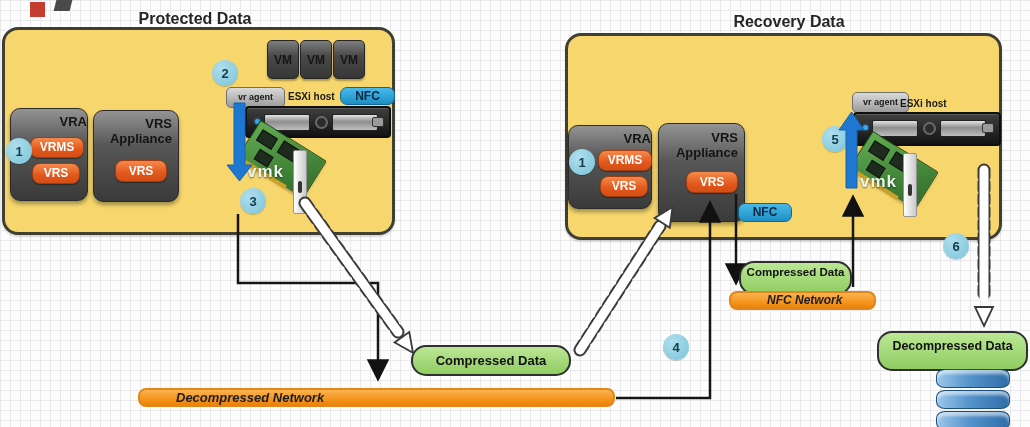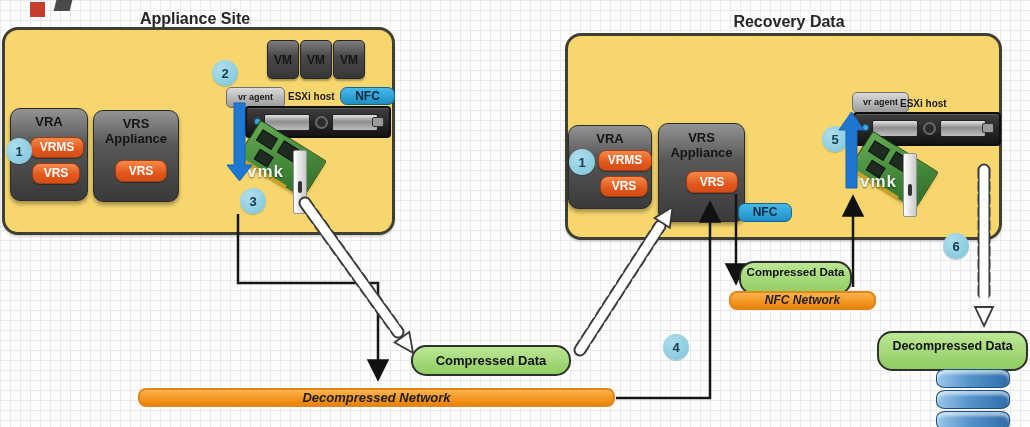--- a/index.html
+++ b/index.html
@@ -10,21 +10,21 @@
     background-image:
       linear-gradient(#e9e9ec 1px, transparent 1px),
       linear-gradient(90deg,#e9e9ec 1px, transparent 1px),
       linear-gradient(#dedee2 1px, transparent 1px),
       linear-gradient(90deg,#dedee2 1px, transparent 1px);
     background-size:10px 10px,10px 10px,50px 50px,50px 50px;
   }
   .sitetitle{position:absolute;width:210px;text-align:center;font-size:16px;font-weight:bold;color:#262626;}
   .site{position:absolute;background:#F7D76D;border:3px solid #3F3F33;border-radius:16px;box-sizing:border-box;box-shadow:0 2px 2px rgba(0,0,0,.15);}
   .gnode{position:absolute;background:linear-gradient(#939393,#575757 38%,#3A3A3A);border:1px solid #2B2B2B;border-radius:10px;box-shadow:0 3px 4px rgba(0,0,0,.35);}
-  .gtitle{padding-top:5px;text-align:center;font-weight:bold;font-size:13px;color:#141414;line-height:15px;}
+  .gtitle{padding-top:5px;text-align:right;font-weight:bold;font-size:13px;color:#141414;line-height:15px;}
   .pill{position:absolute;background:linear-gradient(#F58A4B,#E2571C 60%,#D54E15);border:1px solid #9E3D12;border-radius:8px;color:#fff;font-weight:bold;font-size:12px;text-align:center;box-shadow:0 1px 1px rgba(0,0,0,.4);}
   .vmbox{position:absolute;width:30px;height:37px;background:linear-gradient(#7e7e7e,#4a4a4a 40%,#363636);border:1px solid #262626;border-radius:5px;color:#161616;font-weight:bold;font-size:12px;display:flex;align-items:center;justify-content:center;box-shadow:0 2px 2px rgba(0,0,0,.3);}
   .badge{position:absolute;width:26px;height:26px;border-radius:50%;background:radial-gradient(circle at 35% 30%,#AEDEED,#7CC3D9);color:#14404E;font-weight:bold;font-size:13px;display:flex;align-items:center;justify-content:center;box-shadow:0 1px 1px rgba(0,0,0,.2);}
   .vragent{position:absolute;background:linear-gradient(#DADADA,#9A9A9A);border:1px solid #6F6F6F;border-radius:5px 5px 5px 5px;color:#1a1a1a;font-size:9px;font-weight:bold;text-align:center;}
   .esxilabel{position:absolute;font-size:10px;font-weight:bold;color:#1a1a1a;}
   .nfc{position:absolute;background:linear-gradient(#49B9EA,#1D8FC6);border:1px solid #13678F;border-radius:7px;color:#06293E;font-weight:bold;font-size:12px;text-align:center;}
   .rack{position:absolute;background:linear-gradient(#3f3f3f,#131313);border:2px solid #0e0e0e;border-radius:4px;box-shadow:inset 0 1px 0 #5a5a5a;}
   .rack .slot{position:absolute;top:6px;height:15px;width:44px;background:linear-gradient(#e3e3e3,#8e8e8e 45%,#bdbdbd);border:1px solid #222;border-radius:2px;}
   .rack .s1{left:17px}.rack .s2{left:85px}
   .rack .led{position:absolute;left:8px;top:11px;width:5px;height:5px;border-radius:50%;background:#39a8f2;box-shadow:0 0 3px #39a8f2;}
@@ -33,36 +33,36 @@
   .niccard{position:absolute;width:76px;height:42px;background:linear-gradient(135deg,#63AC53,#2E6B28);border:1px solid #1E4A1A;border-radius:2px;transform:rotate(32deg);box-shadow:0 2px 3px rgba(0,0,0,.3);}
   .niccard .chip{position:absolute;background:#1f2b1f;border:1px solid #0f180f;}
   .niccard .c1{left:6px;top:6px;width:16px;height:11px;}
   .niccard .c2{left:30px;top:4px;width:18px;height:12px;}
   .niccard .c3{left:14px;top:24px;width:14px;height:10px;}
   .niccard .pins{position:absolute;left:8px;bottom:-3px;width:48px;height:4px;background:#C9A227;}
   .bracket{position:absolute;width:12px;height:62px;background:linear-gradient(90deg,#ffffff,#c9c9c9);border:1px solid #949494;border-radius:2px;}
   .bracket .bslot{width:4px;height:12px;background:#333;border-radius:2px;margin:30px auto 0;}
   .vmktext{position:absolute;font-size:17px;font-weight:bold;color:#EDF5EC;text-shadow:0 1px 2px rgba(0,0,0,.55);letter-spacing:1px;}
   .greenbox{position:absolute;background:linear-gradient(#BCE795,#90CC62);border:2px solid #2F2F2F;border-radius:15px;color:#111;font-weight:bold;text-align:center;box-sizing:border-box;}
-  .netbar{position:absolute;background:linear-gradient(#FBB34F,#F39118 70%,#E8820C);border:2px solid #E0861A;border-radius:8px;color:#1d1d1d;font-weight:bold;font-style:italic;text-align:center;box-sizing:border-box;}
+  .netbar{position:absolute;background:linear-gradient(#FBB34F,#F39118 70%,#E8820C);border:2px solid #E0861A;border-radius:8px;color:#1d1d1d;font-weight:bold;font-style:italic;box-sizing:border-box;padding-left:36px;}
   .db{position:absolute;left:936px;top:369px;width:74px;}
   .dbseg{height:17px;margin-bottom:2px;background:linear-gradient(90deg,#9CC6EA,#5593CC 45%,#2E6DA8);border:1px solid #1C4F7E;border-radius:9px/7px;box-shadow:inset 0 4px 3px rgba(255,255,255,.55);}
   .artifact-red{position:absolute;left:30px;top:2px;width:15px;height:15px;background:#C63D2F;}
   .artifact-dark{position:absolute;left:55px;top:0;width:16px;height:11px;background:#4a4a4a;transform:skewX(-14deg);}
   svg.arrows{position:absolute;left:0;top:0;pointer-events:none;}
 </style>
 </head>
 <body>
 
 <div id="canvas">
 
   <div class="artifact-red"></div>
   <div class="artifact-dark"></div>
 
-  <div class="sitetitle" style="left:90px;top:10px;">Appliance Site</div>
+  <div class="sitetitle" style="left:90px;top:10px;">Protected Data</div>
   <div class="site" style="left:2px;top:27px;width:393px;height:208px;"></div>
 
   <div class="gnode" style="left:10px;top:108px;width:76px;height:91px;">
     <div class="gtitle">VRA</div>
   </div>
   <div class="pill" style="left:30px;top:137px;width:52px;height:19px;line-height:19px;">VRMS</div>
   <div class="pill" style="left:32px;top:163px;width:46px;height:19px;line-height:19px;">VRS</div>
   <div class="badge" style="left:6px;top:138px;">1</div>
 
   <div class="gnode" style="left:93px;top:110px;width:84px;height:90px;">

